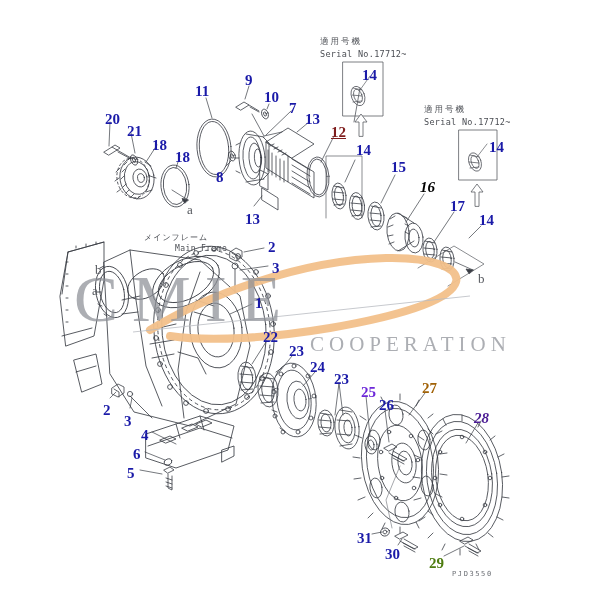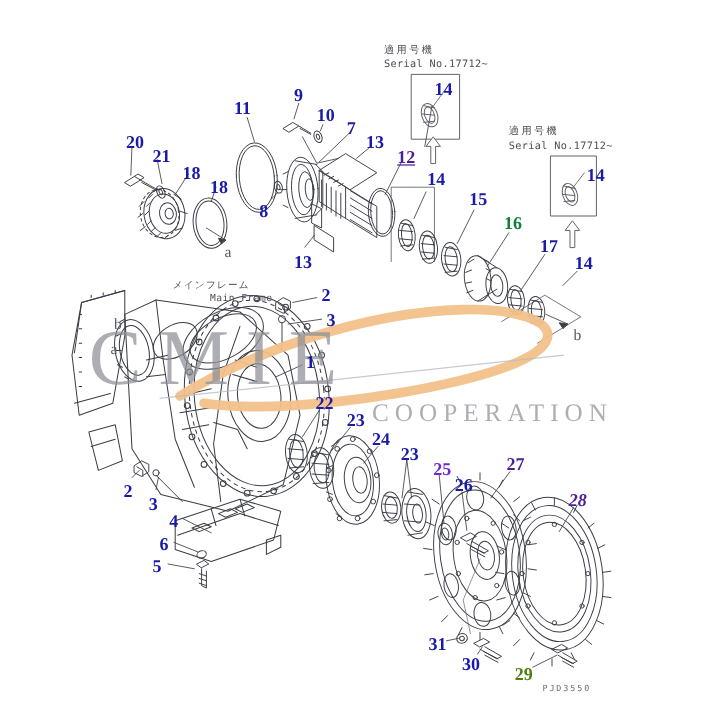--- a/index.html
+++ b/index.html
@@ -462,38 +462,38 @@
       <div class="callout" style="left: 127px; top: 124px; color: rgb(26, 26, 168);">21</div>
       <div class="callout" style="left: 152px; top: 138px; color: rgb(26, 26, 168);">18</div>
       <div class="callout" style="left: 175px; top: 150px; color: rgb(26, 26, 168);">18</div>
       <div class="callout" style="left: 195px; top: 84px; color: rgb(26, 26, 168);">11</div>
       <div class="callout" style="left: 245px; top: 73px; color: rgb(26, 26, 168);">9</div>
       <div class="callout" style="left: 264px; top: 90px; color: rgb(26, 26, 168);">10</div>
       <div class="callout" style="left: 289px; top: 101px; color: rgb(26, 26, 168);">7</div>
       <div class="callout" style="left: 216px; top: 170px; color: rgb(26, 26, 168);">8</div>
       <div class="callout" style="left: 305px; top: 112px; color: rgb(26, 26, 168);">13</div>
       <div class="callout" style="left: 245px; top: 212px; color: rgb(26, 26, 168);">13</div>
-      <div class="callout" style="left: 331px; top: 125px; color: #4c1d95; text-decoration: underline;">12</div>
+      <div class="callout" style="left: 331px; top: 125px; color: #7f1d1d; text-decoration: underline;">12</div>
       <div class="callout" style="left: 362px; top: 68px; color: rgb(26, 26, 168);">14</div>
       <div class="callout" style="left: 356px; top: 143px; color: rgb(26, 26, 168);">14</div>
       <div class="callout" style="left: 391px; top: 160px; color: rgb(26, 26, 168);">15</div>
-      <div class="callout" style="left: 420px; top: 180px; color: #15803d;">16</div>
+      <div class="callout" style="left: 420px; top: 180px; color: #000000; font-style: italic;">16</div>
       <div class="callout" style="left: 450px; top: 199px; color: rgb(26, 26, 168);">17</div>
       <div class="callout" style="left: 479px; top: 213px; color: rgb(26, 26, 168);">14</div>
       <div class="callout" style="left: 489px; top: 140px; color: rgb(26, 26, 168);">14</div>
       <div class="callout" style="left: 268px; top: 240px; color: rgb(26, 26, 168);">2</div>
       <div class="callout" style="left: 272px; top: 261px; color: rgb(26, 26, 168);">3</div>
       <div class="callout" style="left: 255px; top: 296px; color: rgb(26, 26, 168);">1</div>
       <div class="callout" style="left: 263px; top: 330px; color: rgb(26, 26, 168);">22</div>
       <div class="callout" style="left: 289px; top: 344px; color: rgb(26, 26, 168);">23</div>
       <div class="callout" style="left: 310px; top: 360px; color: rgb(26, 26, 168);">24</div>
       <div class="callout" style="left: 334px; top: 372px; color: rgb(26, 26, 168);">23</div>
       <div class="callout" style="left: 361px; top: 385px; color: #6d28d9;">25</div>
       <div class="callout" style="left: 379px; top: 398px; color: rgb(26, 26, 168);">26</div>
-      <div class="callout" style="left: 422px; top: 381px; color: #4c1d95;">27</div>
+      <div class="callout" style="left: 422px; top: 381px; color: #a16207;">27</div>
       <div class="callout" style="left: 474px; top: 411px; color: #4c1d95; font-style: italic;">28</div>
       <div class="callout" style="left: 103px; top: 403px; color: rgb(26, 26, 168);">2</div>
       <div class="callout" style="left: 124px; top: 414px; color: rgb(26, 26, 168);">3</div>
       <div class="callout" style="left: 141px; top: 428px; color: rgb(26, 26, 168);">4</div>
       <div class="callout" style="left: 133px; top: 447px; color: rgb(26, 26, 168);">6</div>
       <div class="callout" style="left: 127px; top: 466px; color: rgb(26, 26, 168);">5</div>
       <div class="callout" style="left: 357px; top: 531px; color: rgb(26, 26, 168);">31</div>
       <div class="callout" style="left: 385px; top: 547px; color: rgb(26, 26, 168);">30</div>
       <div class="callout" style="left: 429px; top: 556px; color: #4d7c0f;">29</div>
     </div>

